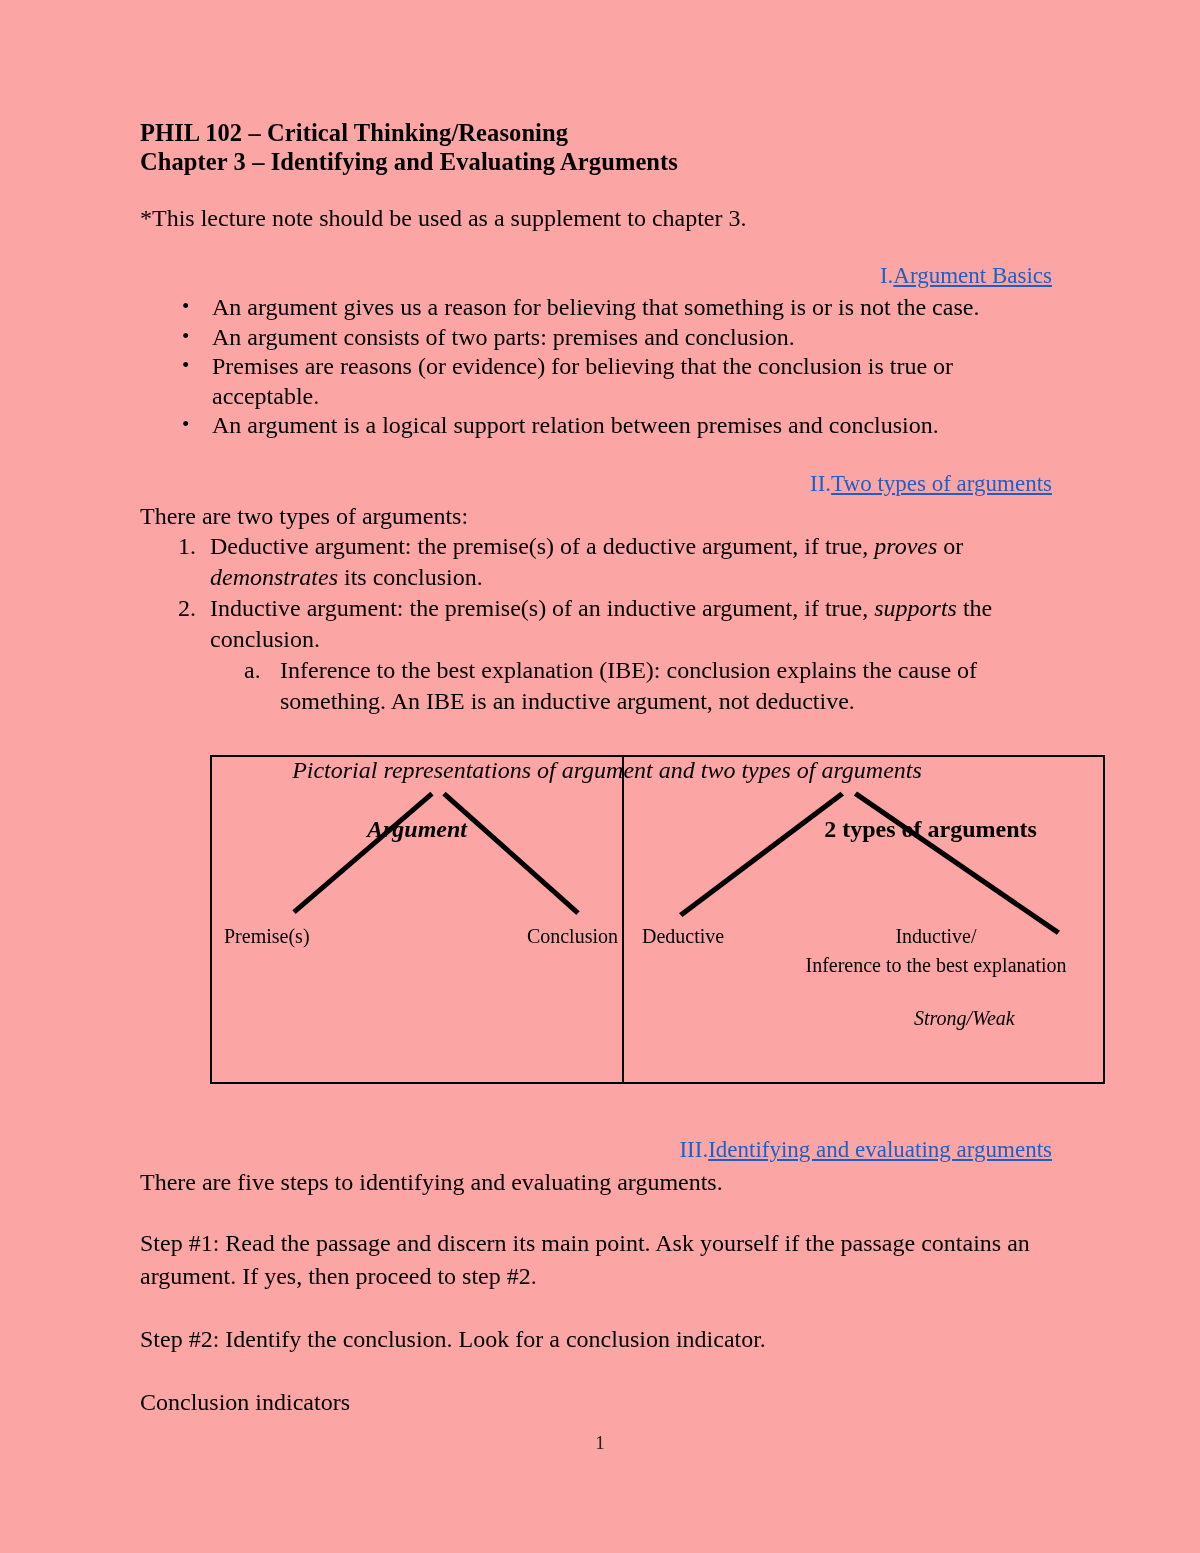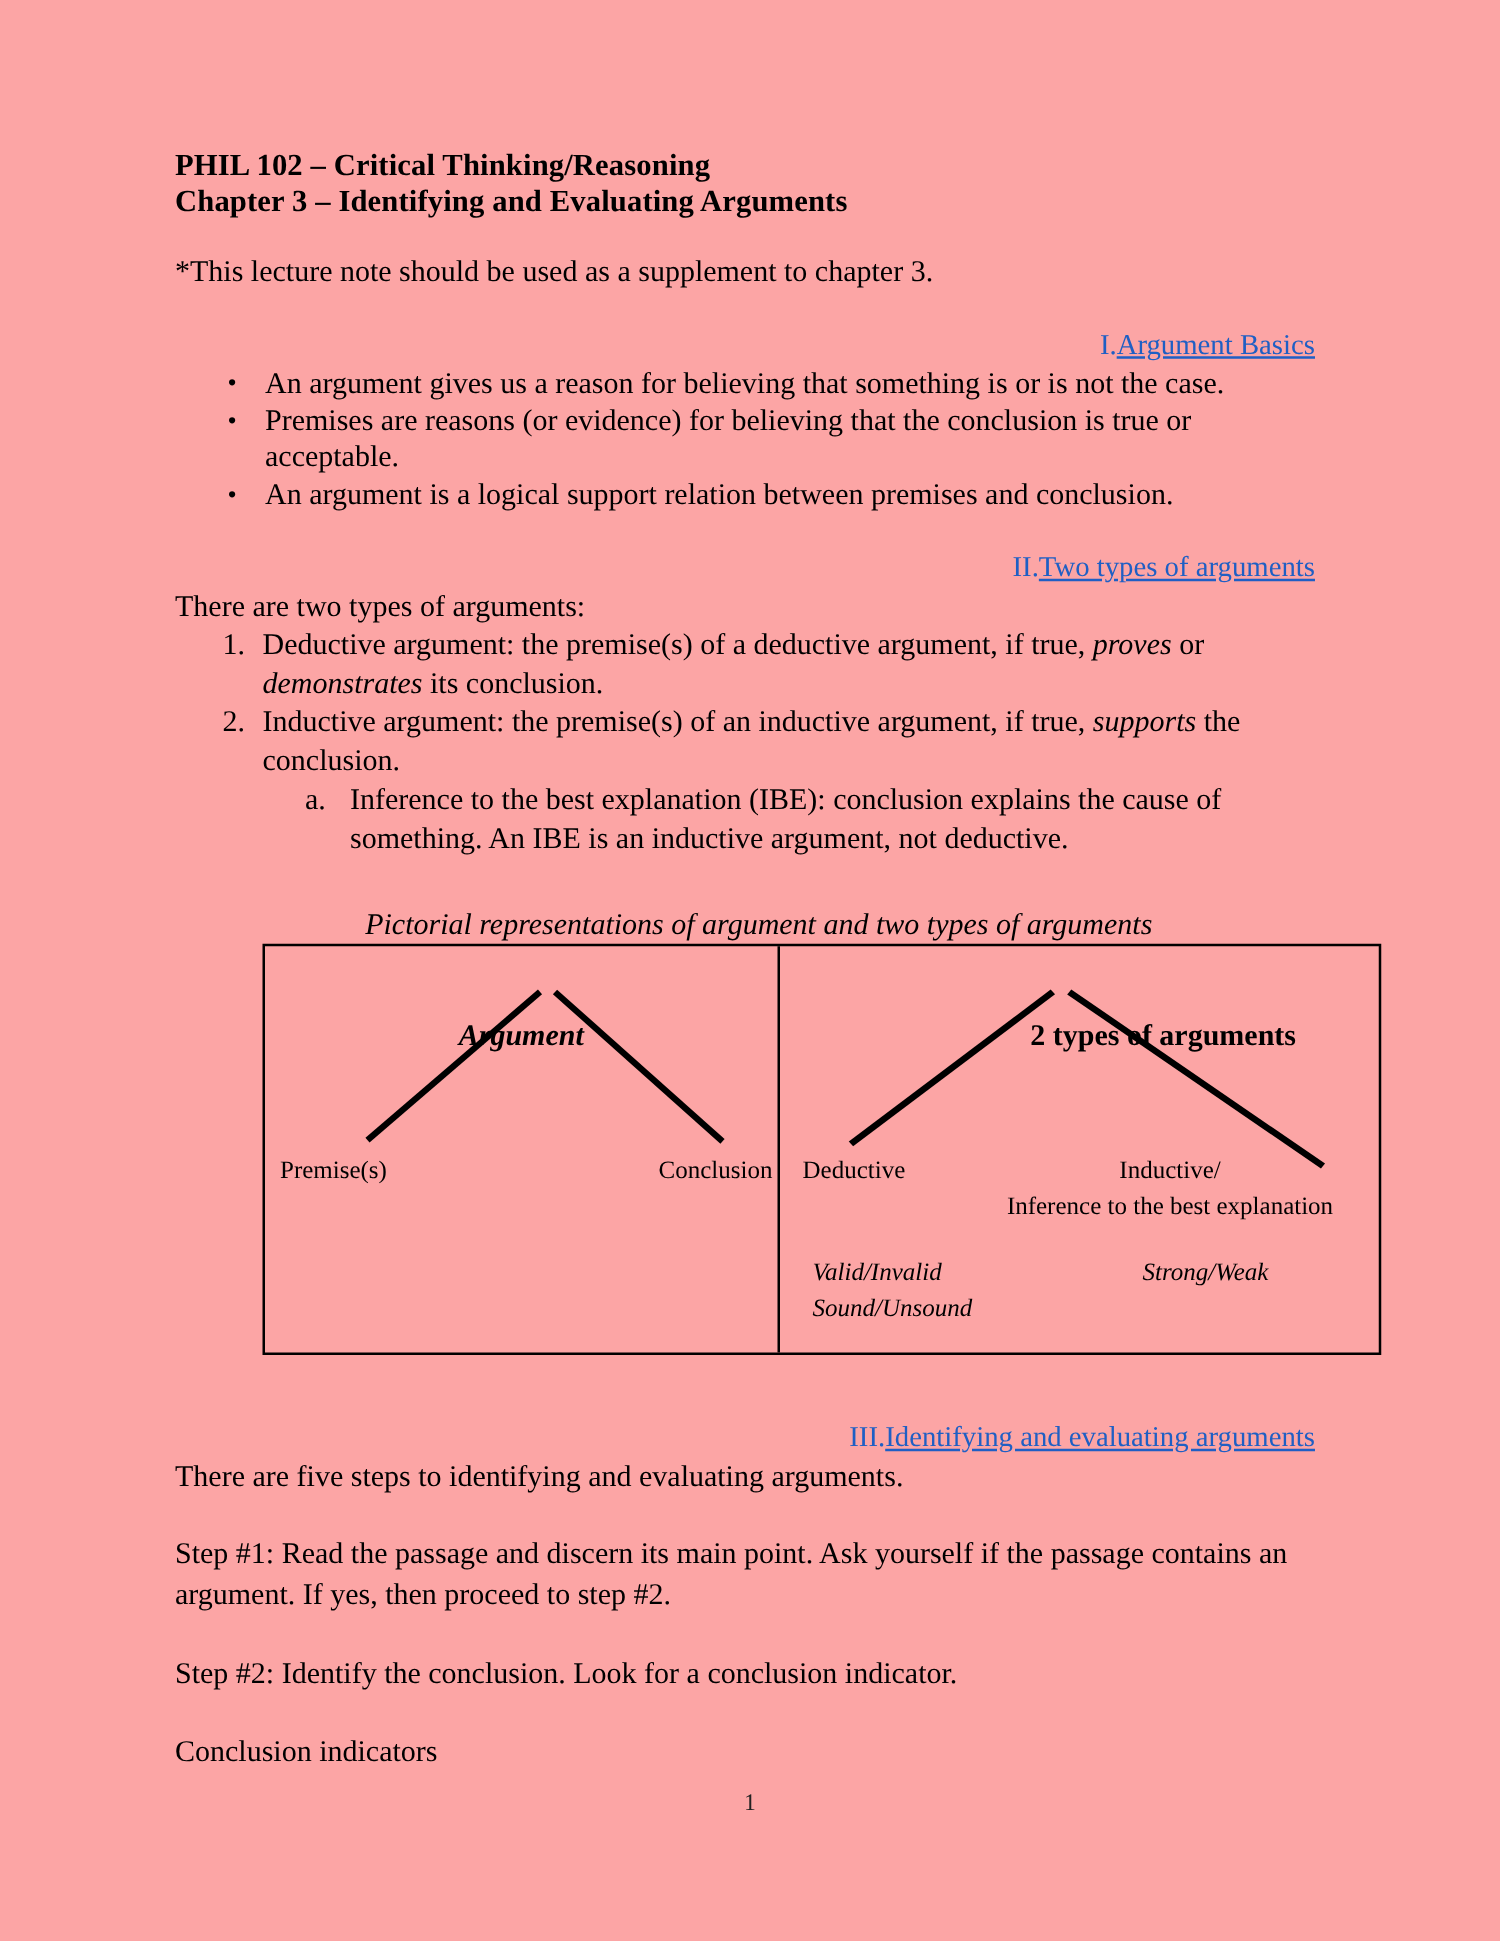--- a/index.html
+++ b/index.html
@@ -206,20 +206,21 @@
     <div class="spacer-sm"></div>
 
     <div class="lead">*This lecture note should be used as a supplement to chapter 3.</div>
 
     <div class="section-heading">
       <span class="numeral">I.</span><span class="htext">Argument Basics</span>
     </div>
 
     <ul class="bullets">
       <li>An argument gives us a reason for believing that something is or is not the case.</li>
+      <li>An argument consists of two parts: premises and conclusion.</li>
       <li>Premises are reasons (or evidence) for believing that the conclusion is true or acceptable.</li>
       <li>An argument is a logical support relation between premises and conclusion.</li>
     </ul>
 
     <div class="section-heading">
       <span class="numeral">II.</span><span class="htext">Two types of arguments</span>
     </div>
 
     <div class="para">There are two types of arguments:</div>
 
@@ -258,24 +259,20 @@
       <div class="cell-title" style="top: 10px;">2 types of arguments</div>
       <svg class="vsvg" viewBox="0 0 481 329" preserveAspectRatio="none">
         <line x1="200" y1="37" x2="52" y2="160" stroke="#000000" stroke-width="5"></line>
         <line x1="212" y1="37" x2="398" y2="178" stroke="#000000" stroke-width="5"></line>
       </svg>
       <div class="node" style="left: 18px; top: 165px;">Deductive</div>
       <div class="node" style="left: 152px; top: 165px; width: 320px; text-align: center;">
         <div>Inductive/</div>
         <div>Inference to the best explanation</div>
       </div>
-      <div class="node italic" style="left: 26px; top: 247px;">
-        <div>Valid/Invalid</div>
-        <div>Sound/Unsound</div>
-      </div>
       <div class="node italic" style="left: 290px; top: 247px;">Strong/Weak</div>
     </div>
   </div>
 
   <div class="content" style="top: 1135px;">
     <div class="section-heading h3" style="margin-top: 0;">
       <span class="numeral">III.</span><span class="htext">Identifying and evaluating arguments</span>
     </div>
 
     <div class="para">There are five steps to identifying and evaluating arguments.</div>

